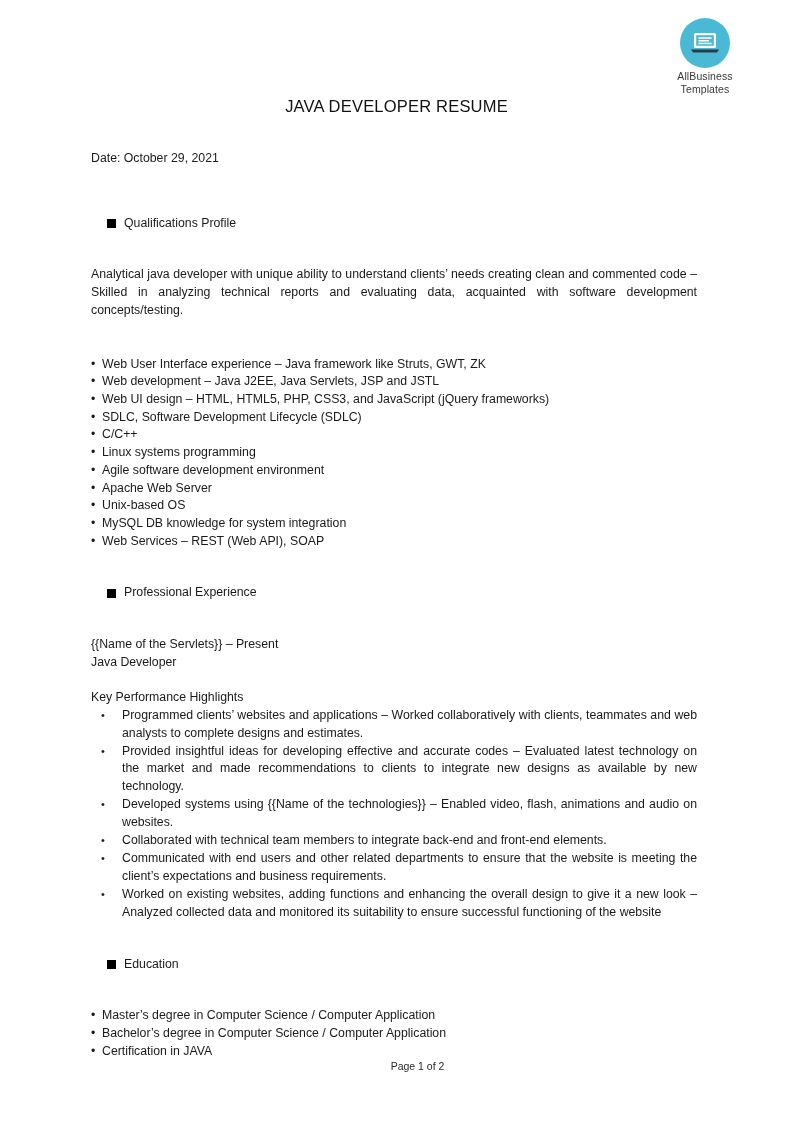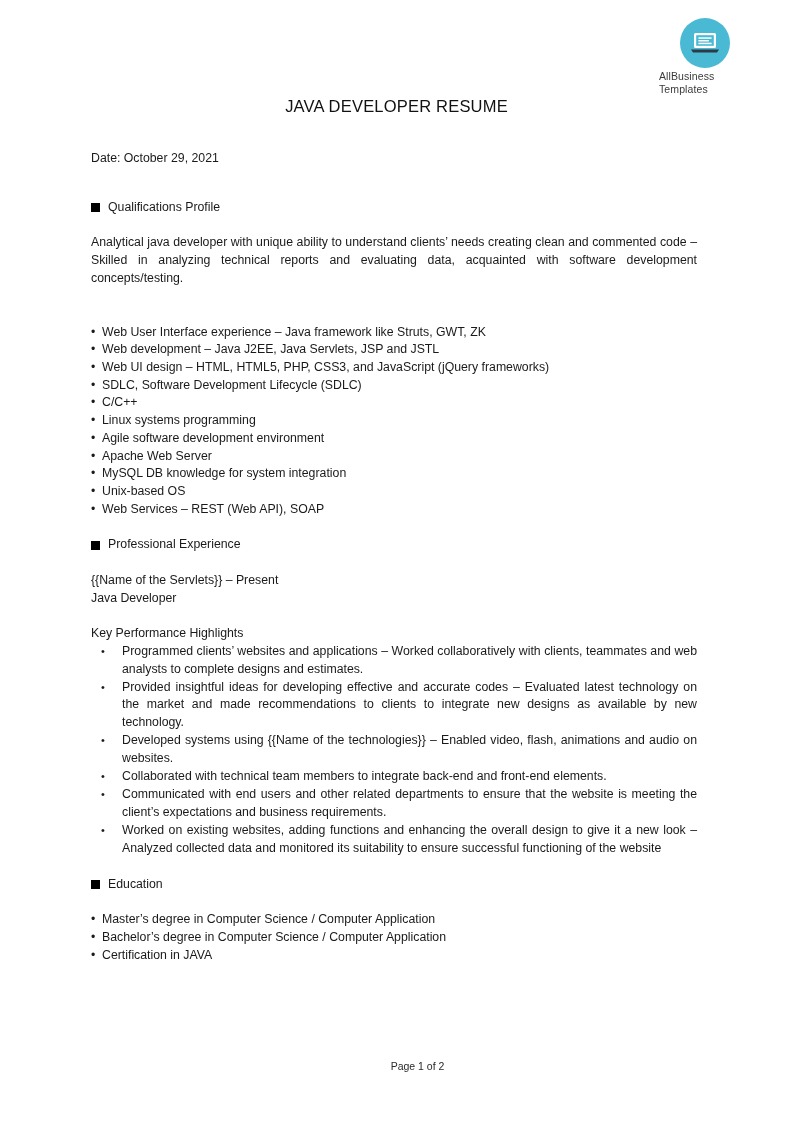--- a/index.html
+++ b/index.html
@@ -20,21 +20,21 @@
     overflow: hidden;
     box-sizing: border-box;
   }
 
   
   .logo-block {
     position: absolute;
     top: 18px;
     right: 42px;
     width: 92px;
-    text-align: left;
+    text-align: center;
   }
   .logo-circle {
     width: 50px;
     height: 50px;
     border-radius: 50%;
     background: #49b9d4;
     margin: 0 auto 2px auto;
     position: relative;
   }
   .logo-circle svg {
@@ -82,21 +82,21 @@
   }
 
   .spacer-lg { height: 31px; }
   .spacer-md { height: 18px; }
 
   
   .section-head {
     display: flex;
     align-items: center;
     font-size: 12.3px;
-    margin: 0;
+    margin: 16px;
   }
   .sq-bullet {
     display: inline-block;
     width: 9px;
     height: 9px;
     background: #000000;
     margin-right: 8px;
     flex: 0 0 auto;
     position: relative;
     top: 0px;
@@ -213,22 +213,22 @@
 
     <ul class="dot-list">
       <li>Web User Interface experience – Java framework like Struts, GWT, ZK</li>
       <li>Web development – Java J2EE, Java Servlets, JSP and JSTL</li>
       <li>Web UI design – HTML, HTML5, PHP, CSS3, and JavaScript (jQuery frameworks)</li>
       <li>SDLC, Software Development Lifecycle (SDLC)</li>
       <li>C/C++</li>
       <li>Linux systems programming</li>
       <li>Agile software development environment</li>
       <li>Apache Web Server</li>
+      <li>Unix-based OS</li>
       <li>MySQL DB knowledge for system integration</li>
-      <li>Unix-based OS</li>
       <li>Web Services – REST (Web API), SOAP</li>
     </ul>
 
     <div class="spacer-md"></div>
 
     <div class="section-head">
       <span class="sq-bullet"></span>
       <span>Professional Experience</span>
     </div>
 

